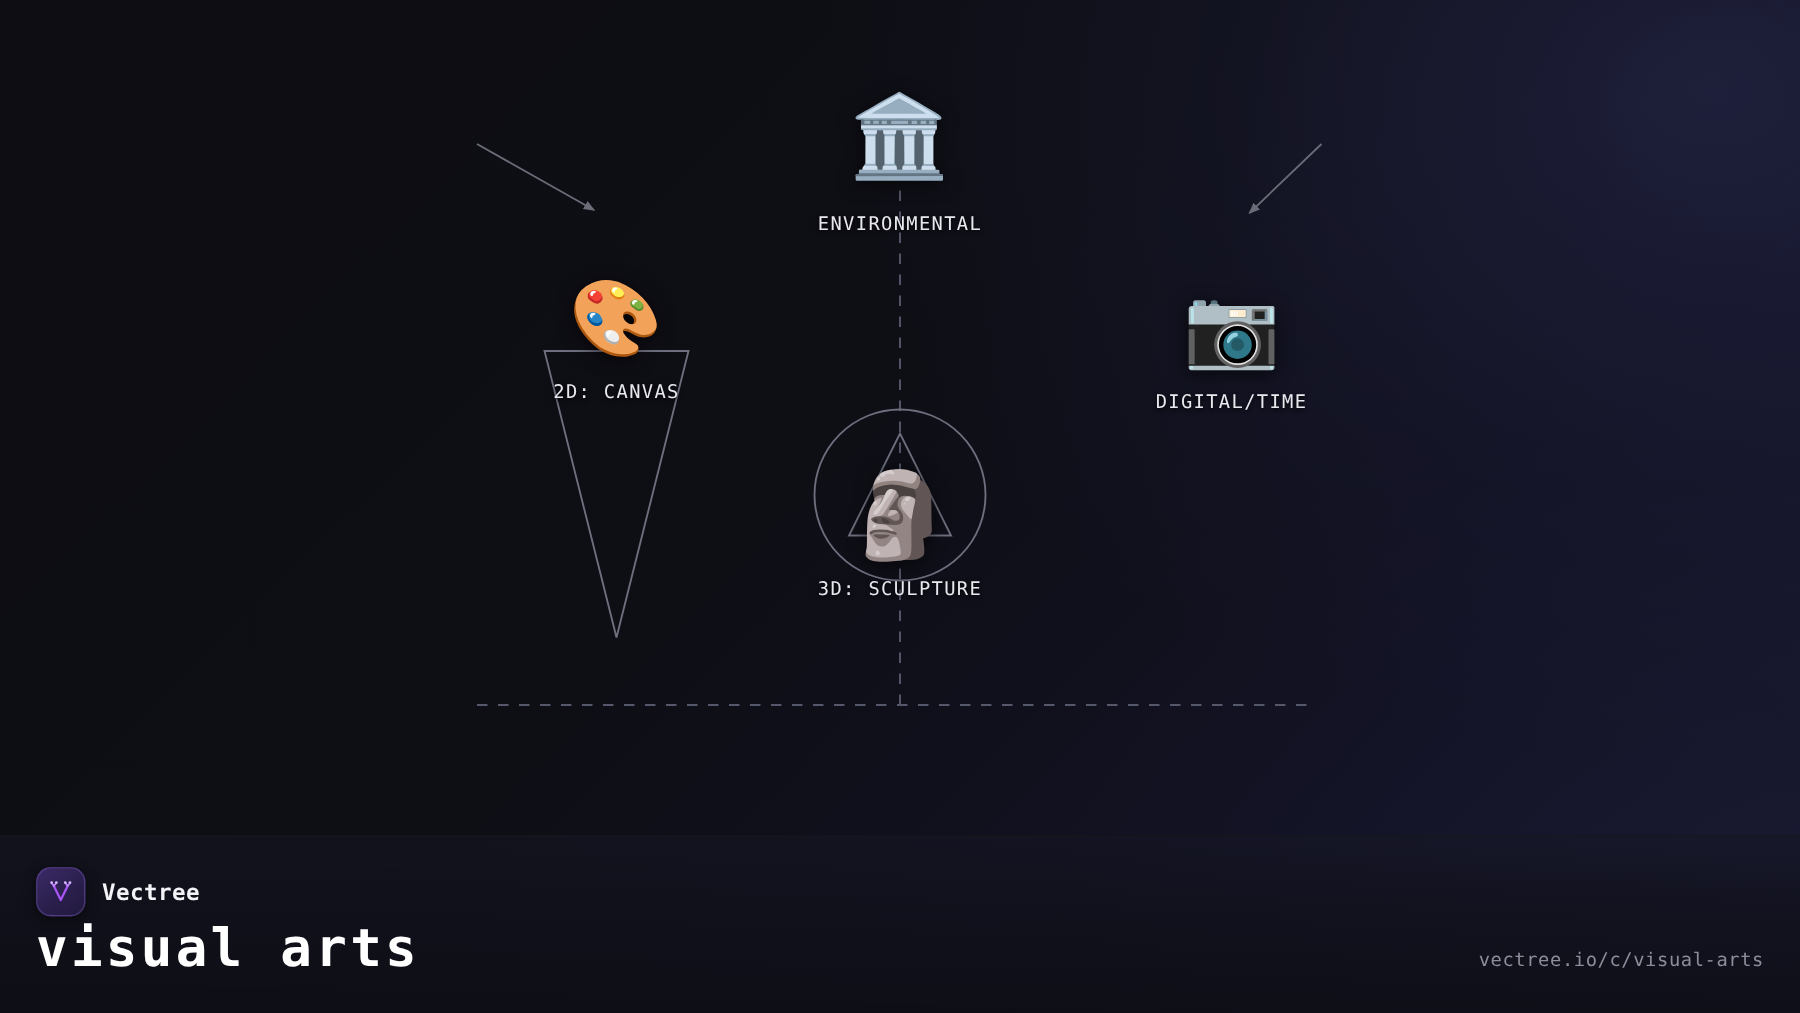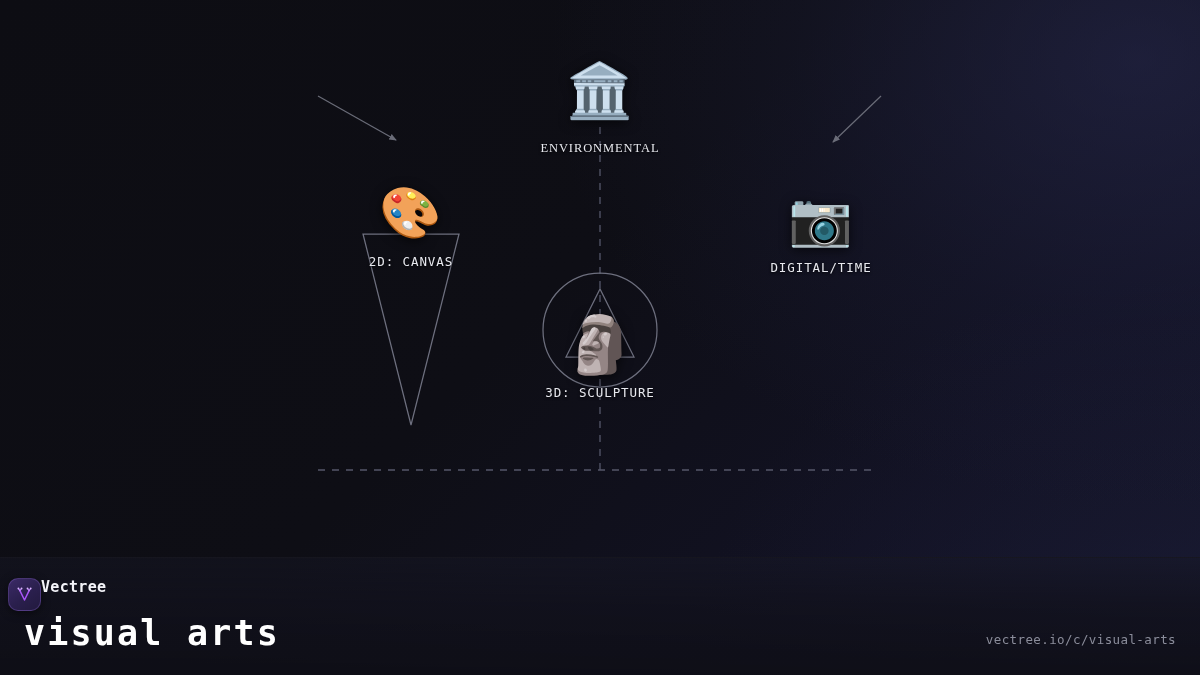--- a/index.html
+++ b/index.html
@@ -42,43 +42,43 @@
     font-family:"DejaVu Sans Mono", monospace;
     font-size:12.5px;
     letter-spacing:0.9px;
     color:#e8e9ef;
     white-space:nowrap;
     text-shadow:0 1px 3px rgba(0,0,0,0.9);
   }
 
   #node-environmental { left:600px; top:110px; }
   #node-environmental .glyph { font-size:54px; }
-  #node-environmental .label { margin-top:23px;font-family:Liberation Serif, serif; }
+  #node-environmental .label { margin-top:23px; }
 
   #node-canvas { left:411px; top:228px; }
   #node-canvas .glyph { font-size:50px; }
   #node-canvas .label { margin-top:16px; }
 
   #node-digital { left:821px; top:234px; }
   #node-digital .glyph { font-size:52px; }
   #node-digital .label { margin-top:15px; }
 
   #node-sculpture { left:600px; top:358px; }
   #node-sculpture .glyph { font-size:56px; }
   #node-sculpture .label { margin-top:12px;text-align:center; }
 
   
   #footer {
     position:absolute; left:0; right:0; bottom:0; height:118px;
     background:linear-gradient(180deg, rgba(22,23,37,0.46) 0%, rgba(17,17,28,0.80) 40%, rgba(14,14,22,0.92) 100%);
     border-top:1px solid rgba(255,255,255,0.035);
   }
   #brand {
-    position:absolute; left:8px; top:578px;
-    display:flex; 
+    position:absolute; left:24px; top:578px;
+    display:flex; align-items:center; gap:11px;
   }
   #brand-mark {
     width:33px; height:33px; border-radius:10px;
     background:linear-gradient(145deg, #3b2a66 0%, #2a1f4d 55%, #221a3e 100%);
     border:1px solid rgba(150,110,220,0.30);
     display:flex; align-items:center; justify-content:center;
     box-shadow:0 2px 8px rgba(0,0,0,0.5);
   }
   #brand-name {
     font-family:"DejaVu Sans Mono", monospace;

